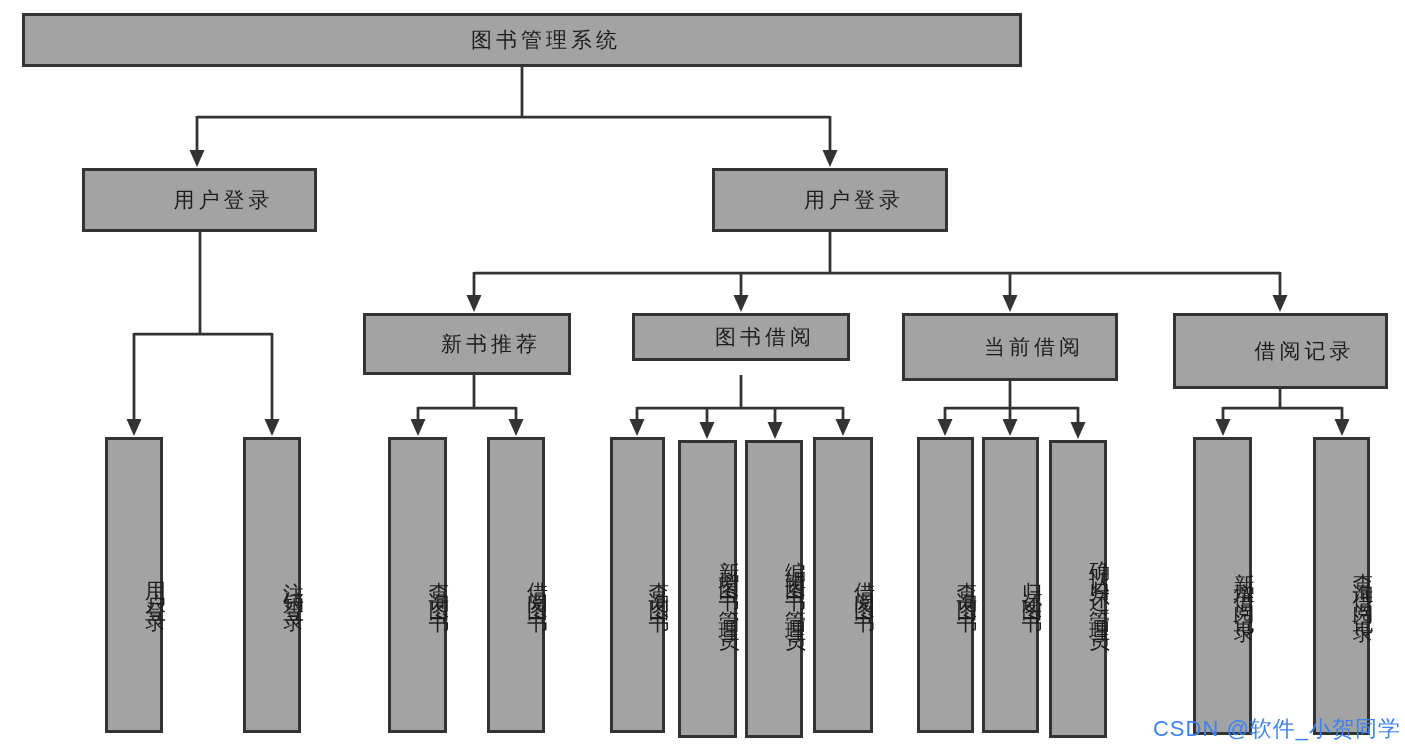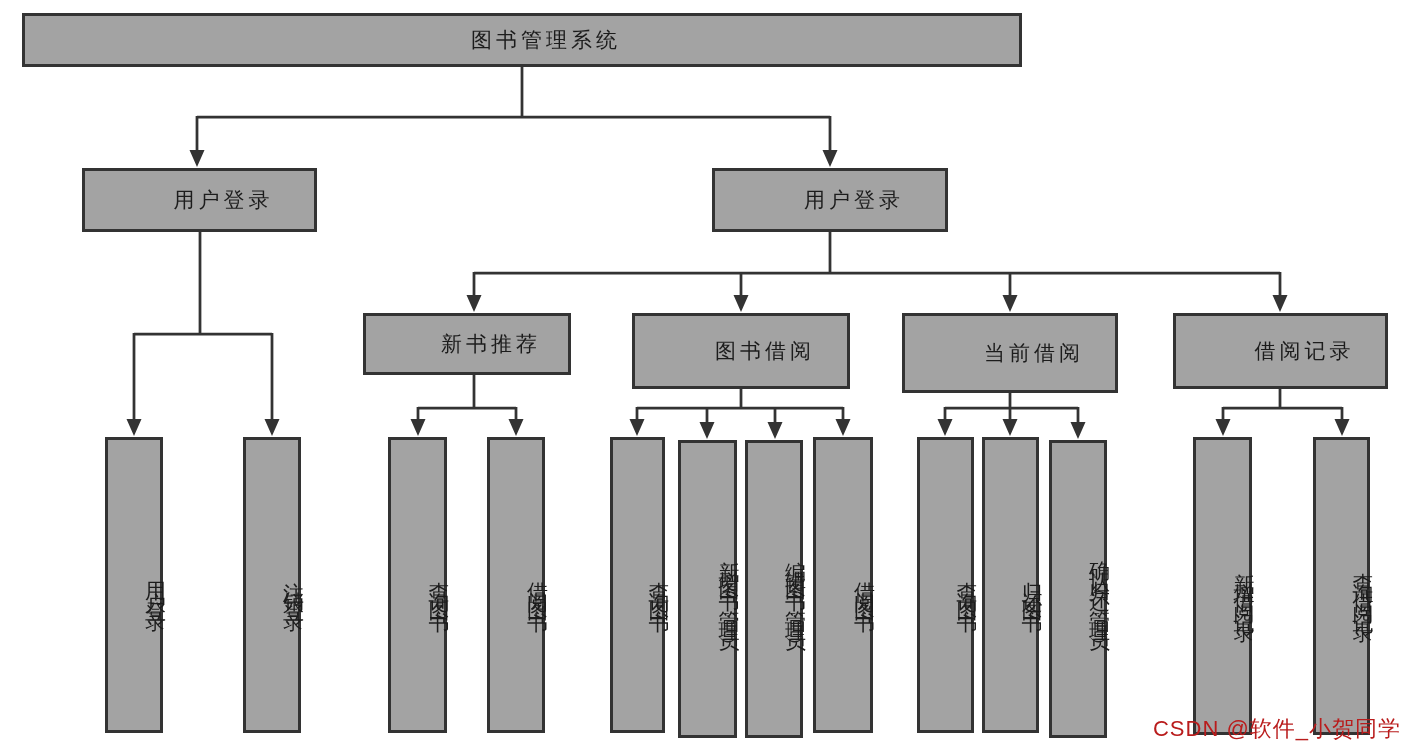--- a/index.html
+++ b/index.html
@@ -39,21 +39,21 @@
     font-size: 21px;
     line-height: 1;
     letter-spacing: 10px;
     white-space: nowrap;
   }
   .watermark {
     position: absolute;
     right: 4px;
     top: 714px;
     font-size: 22px;
-    color: #b91c1c;
+    color: #3b82f6;
     letter-spacing: 1px;
     white-space: nowrap;
   }
 </style>
 </head>
 <body>
 
 <div class="canvas">
 
   <svg class="wires" viewBox="0 0 1405 747" xmlns="http://www.w3.org/2000/svg">
@@ -104,24 +104,24 @@
   <div class="box h-box" style="left:82px; top:168px; width:235px; height:64px;">
     <span>用户登录</span>
   </div>
   <div class="box h-box" style="left:712px; top:168px; width:236px; height:64px;">
     <span>用户登录</span>
   </div>
 
   <div class="box h-box" style="left:363px; top:313px; width:208px; height:62px;">
     <span>新书推荐</span>
   </div>
-  <div class="box h-box" style="left:632px; top:313px; width:218px; height:76px;">
+  <div class="box h-box" style="left:632px; top:313px; width:218px; height:48px;">
     <span>图书借阅</span>
   </div>
-  <div class="box h-box" style="left:902px; top:313px; width:216px; height:80px;">
+  <div class="box h-box" style="left:902px; top:313px; width:216px; height:68px;">
     <span>当前借阅</span>
   </div>
   <div class="box h-box" style="left:1173px; top:313px; width:215px; height:76px;">
     <span>借阅记录</span>
   </div>
 
   <div class="box v-box" style="left:105px; top:437px; width:58px; height:296px;">
     <span>用户登录</span>
   </div>
   <div class="box v-box" style="left:243px; top:437px; width:58px; height:296px;">

